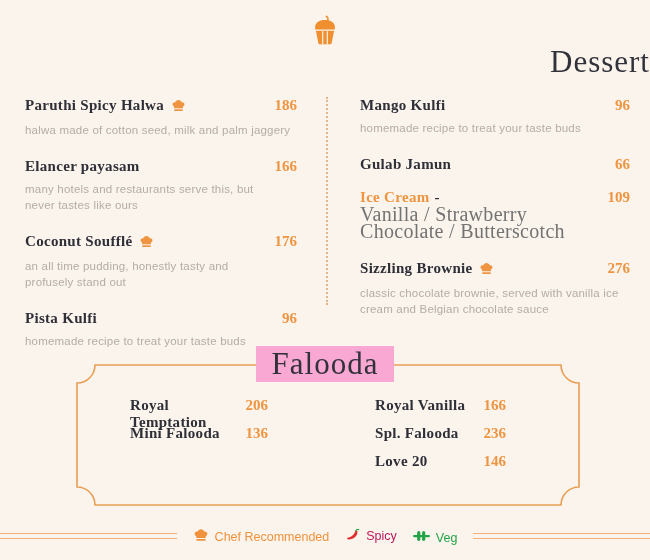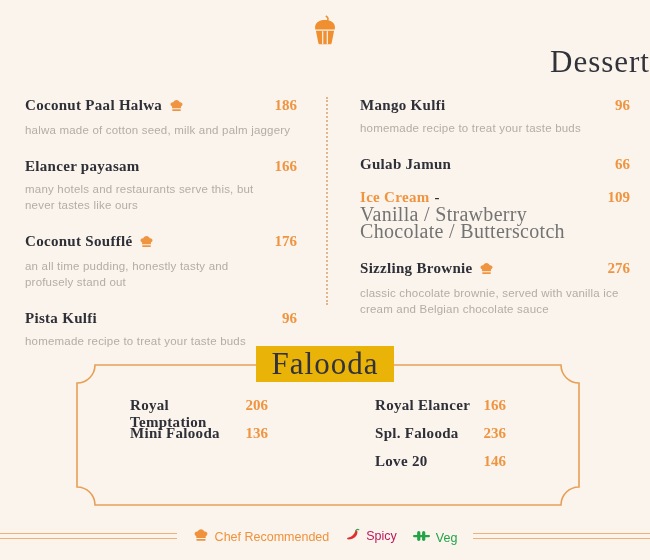--- a/index.html
+++ b/index.html
@@ -43,21 +43,21 @@
     font-size:11.5px;line-height:16px;color:#b3ada4;
     margin-top:6px;letter-spacing:.2px;max-width:268px;
   }
   .variant{font-weight:normal;font-size:20px;line-height:17px;color:#737373;letter-spacing:.3px;}
   
   .falooda-frame{position:absolute;left:76px;top:364px;}
   .falooda-title{
     position:absolute;top:364px;left:0;width:100%;text-align:center;
     transform:translateY(-50%);font-size:31px;letter-spacing:1px;pointer-events:none;
   }
-  .falooda-title span{background:#eab308;padding:0 16px;display:inline-block;}
+  .falooda-title span{background:#f9a8d4;padding:0 16px;display:inline-block;}
   .fal-col{position:absolute;top:397px;}
   .fal-col.l{left:130px;width:138px;}
   .fal-col.r{left:375px;width:131px;}
   .fal-row{display:flex;margin-bottom:11px;height:17px;}
   .fal-name{font-weight:bold;font-size:15px;letter-spacing:.3px;color:#2f2f38;}
   .fal-price{margin-left:auto;font-weight:bold;font-size:15px;color:#ef9440;}
   
   .legend{
     position:absolute;top:527px;left:0;width:650px;
     display:flex;align-items:center;
@@ -86,21 +86,21 @@
       <path d="M19.7 19 V34" stroke="#faf4ec" stroke-width="1.4"></path>
     </svg>
   </div>
   <div class="hdr-title">Dessert</div>
 
   <div class="cols">
     <div class="col-left">
 
       <div class="item">
         <div class="item-row">
-          <span class="item-name">Coconut Paal Halwa</span>
+          <span class="item-name">Paruthi Spicy Halwa</span>
           <span class="hat">
             <svg width="15" height="13" viewBox="0 0 22 18" fill="#ef9440">
               <path d="M11 1c-2.2 0-4 1.4-4.6 3.3C6.1 4.2 5.8 4.1 5.4 4.1c-1.8 0-3.2 1.4-3.2 3.2 0 1.5 1 2.7 2.3 3.1V13h13v-2.6c1.3-.4 2.3-1.6 2.3-3.1 0-1.8-1.4-3.2-3.2-3.2-.4 0-.7.1-1 .2C15 2.4 13.2 1 11 1z"></path>
               <rect x="4.5" y="14.4" width="13" height="2.6" rx="1.3"></rect>
             </svg>
           </span>
           <span class="item-price">186</span>
         </div>
         <div class="item-desc">halwa made of cotton seed, milk and palm jaggery</div>
       </div>
@@ -200,21 +200,21 @@
       <span class="fal-price">206</span>
     </div>
     <div class="fal-row">
       <span class="fal-name">Mini Falooda</span>
       <span class="fal-price">136</span>
     </div>
   </div>
 
   <div class="fal-col r">
     <div class="fal-row">
-      <span class="fal-name">Royal Elancer</span>
+      <span class="fal-name">Royal Vanilla</span>
       <span class="fal-price">166</span>
     </div>
     <div class="fal-row">
       <span class="fal-name">Spl. Falooda</span>
       <span class="fal-price">236</span>
     </div>
     <div class="fal-row">
       <span class="fal-name">Love 20</span>
       <span class="fal-price">146</span>
     </div>

